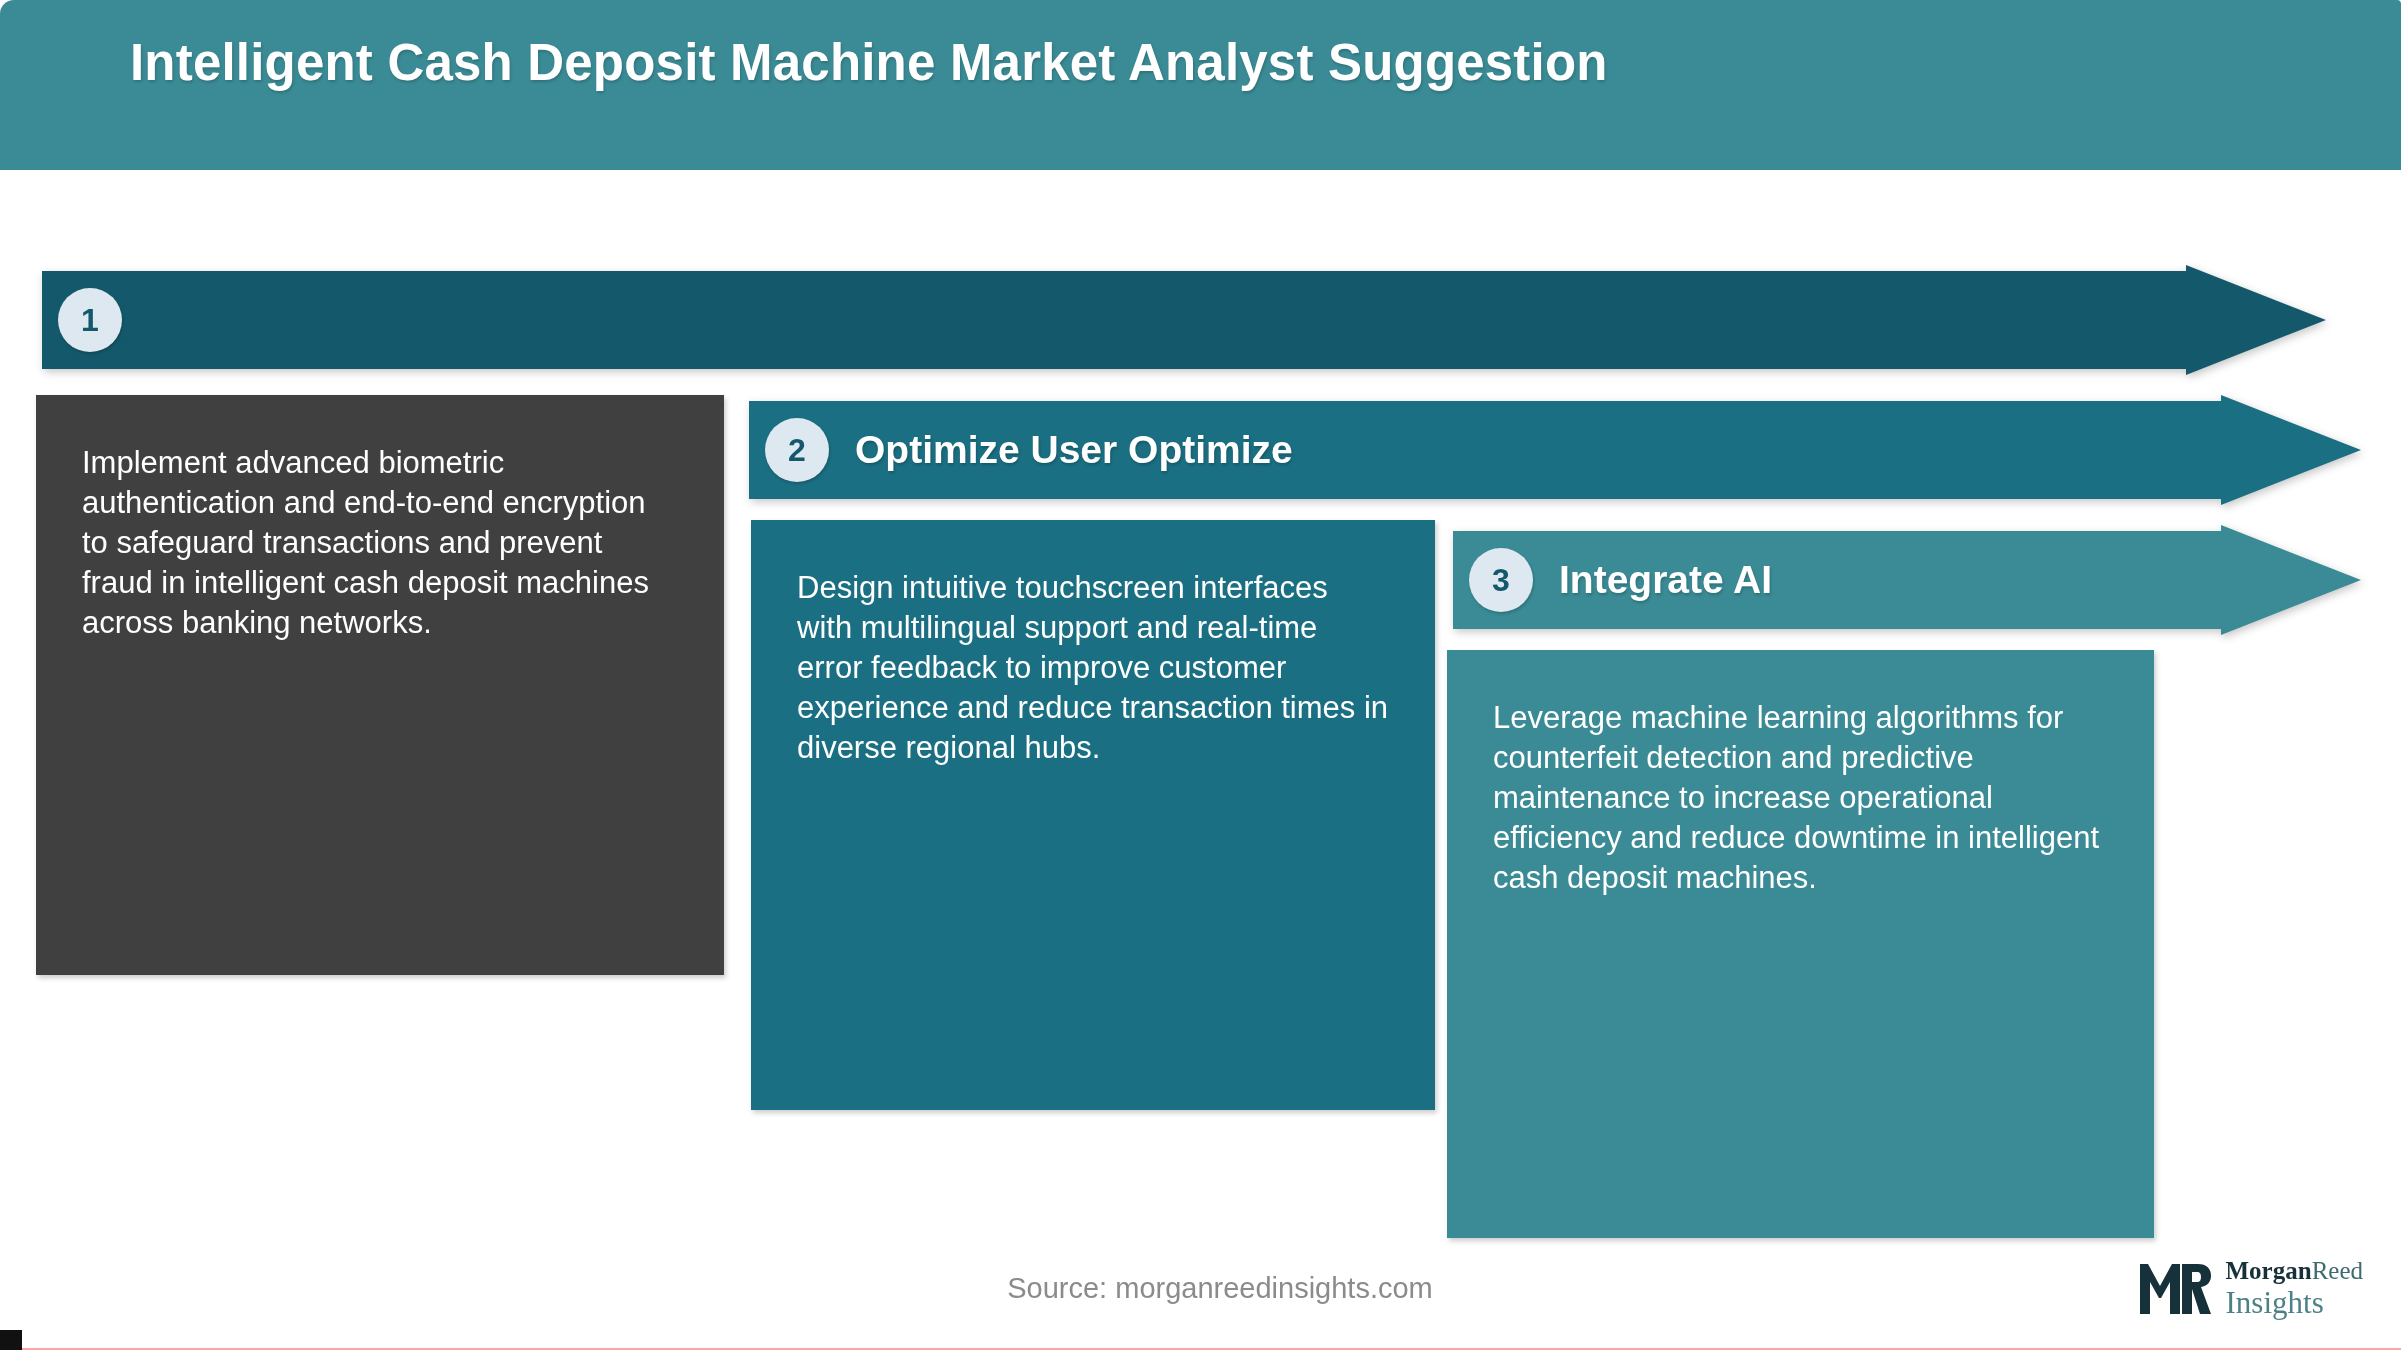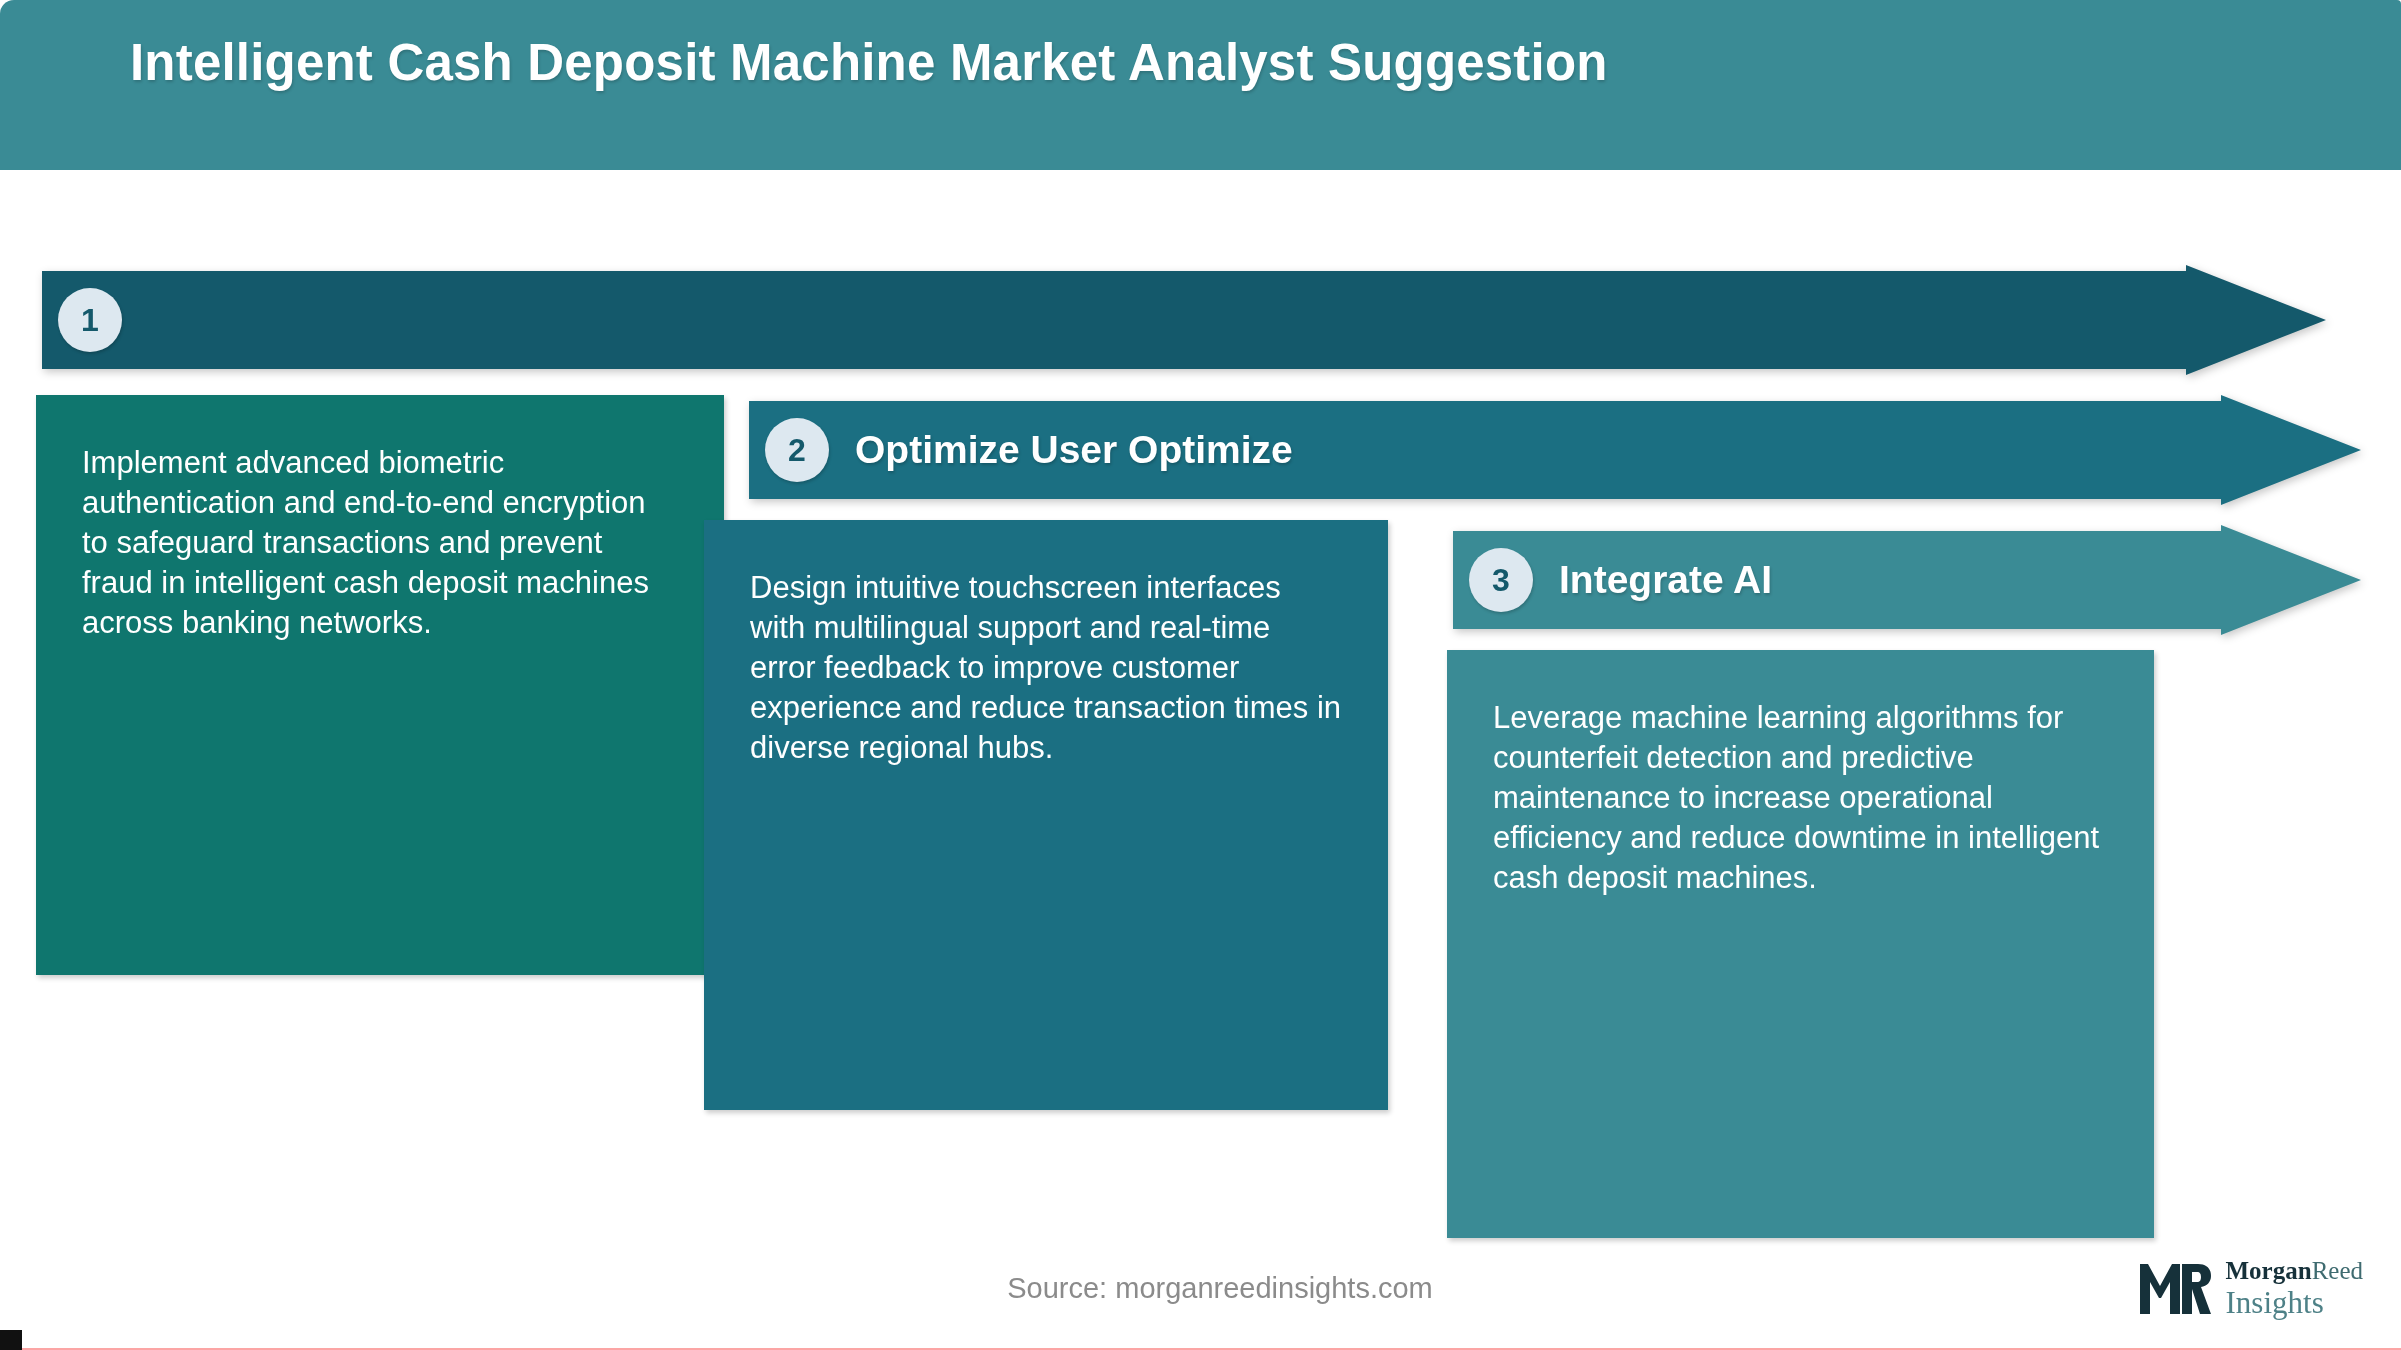--- a/index.html
+++ b/index.html
@@ -70,26 +70,26 @@
     box-shadow:2px 3px 5px rgba(0,0,0,.2);
   }
   .card-text{
     font-size:31px;line-height:40px;color:#ffffff;
     font-weight:normal;
   }
 
   
   #arrow-1{left:36px;top:265px;width:2296px;}
   #label-1{left:36px;top:265px;}
-  #card-1{left:36px;top:395px;width:688px;height:580px;background:#0f766e;}
+  #card-1{left:36px;top:395px;width:688px;height:580px;background:#404040;}
 
   
   #arrow-2{left:743px;top:395px;width:1624px;}
   #label-2{left:743px;top:395px;}
-  #card-2{left:704px;top:520px;width:684px;height:590px;background:#1b6f82;}
+  #card-2{left:751px;top:520px;width:684px;height:590px;background:#1b6f82;}
 
   
   #arrow-3{left:1447px;top:525px;width:920px;}
   #label-3{left:1447px;top:525px;}
   #card-3{left:1447px;top:650px;width:707px;height:588px;background:#3a8b95;}
 
   
   .source{
     position:absolute;left:0;top:1272px;width:2440px;
     text-align:center;

